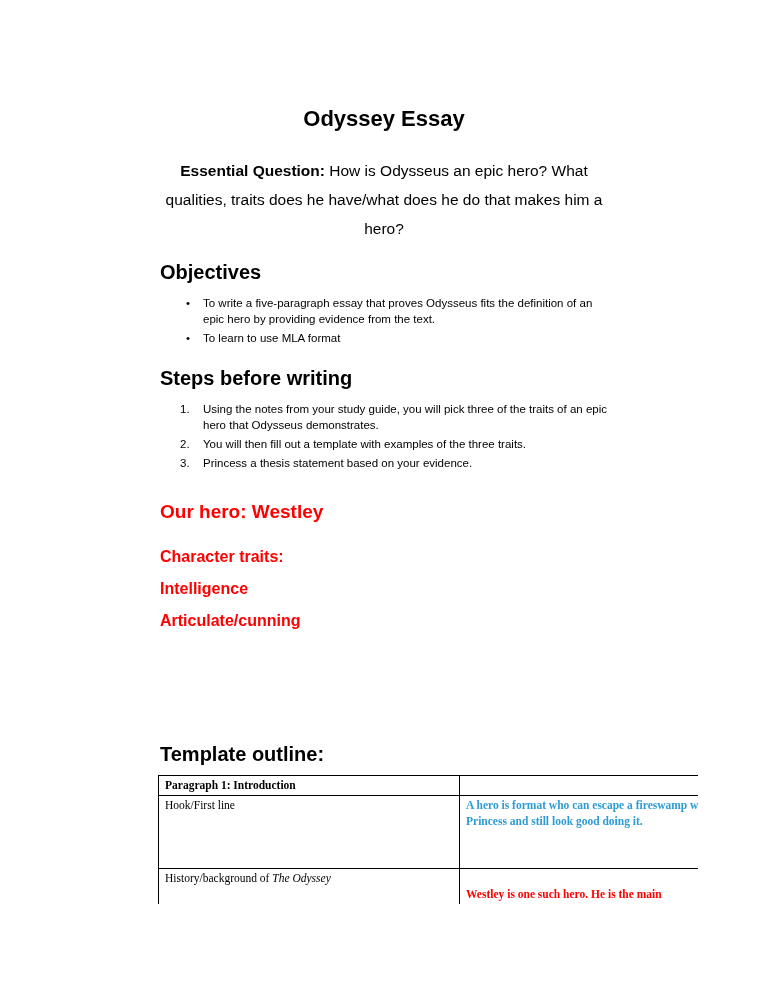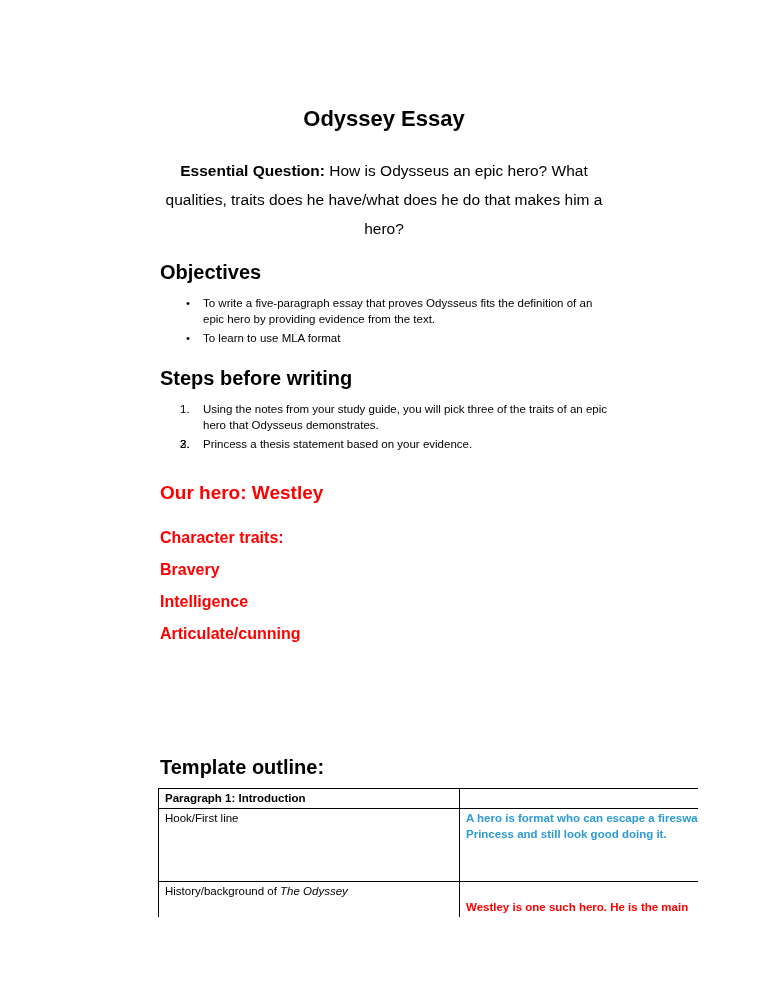--- a/index.html
+++ b/index.html
@@ -96,20 +96,21 @@
     width:599px;
     table-layout:fixed;
     font-size:11.5px;
     line-height:16px;
   }
   table.outline td{
     border:1px solid #000;
     vertical-align:top;
     padding:1px 6px 2px 6px;
     overflow:hidden;
+    font-family:Liberation Serif, serif;
   }
   td.col-left{width:288px;}
   td.col-right{width:287px;}
   tr.row-header td{height:15px;}
   tr.row-hook td{height:69px;}
   tr.row-cut td{
     height:31px;
     border-bottom:none;
   }
   .bold{font-weight:bold;}
@@ -151,31 +152,31 @@
 
     <h2 class="section-heading steps-heading">Steps before writing</h2>
 
     <ol class="list">
       <li>
         <span class="num">1.</span>
         <span>Using the notes from your study guide, you will pick three of the traits of an epic hero that Odysseus demonstrates.</span>
       </li>
       <li>
         <span class="num">2.</span>
+        <span>You will then fill out a template with examples of the three traits.</span>
       </li>
       <li>
         <span class="num">3.</span>
         <span>Princess a thesis statement based on your evidence.</span>
       </li>
     </ol>
 
     <h2 class="hero-heading">Our hero: Westley</h2>
 
     <p class="red-small trait-label">Character traits:</p>
-    <p class="red-small trait">Bravery</p>
     <p class="red-small trait">Intelligence</p>
     <p class="red-small trait">Articulate/cunning</p>
 
     <h2 class="section-heading template-heading">Template outline:</h2>
 
     <table class="outline">
       <tbody>
           <tr class="row-header">
         <td class="col-left">
           <span class="bold">Paragraph 1: Introduction</span>

